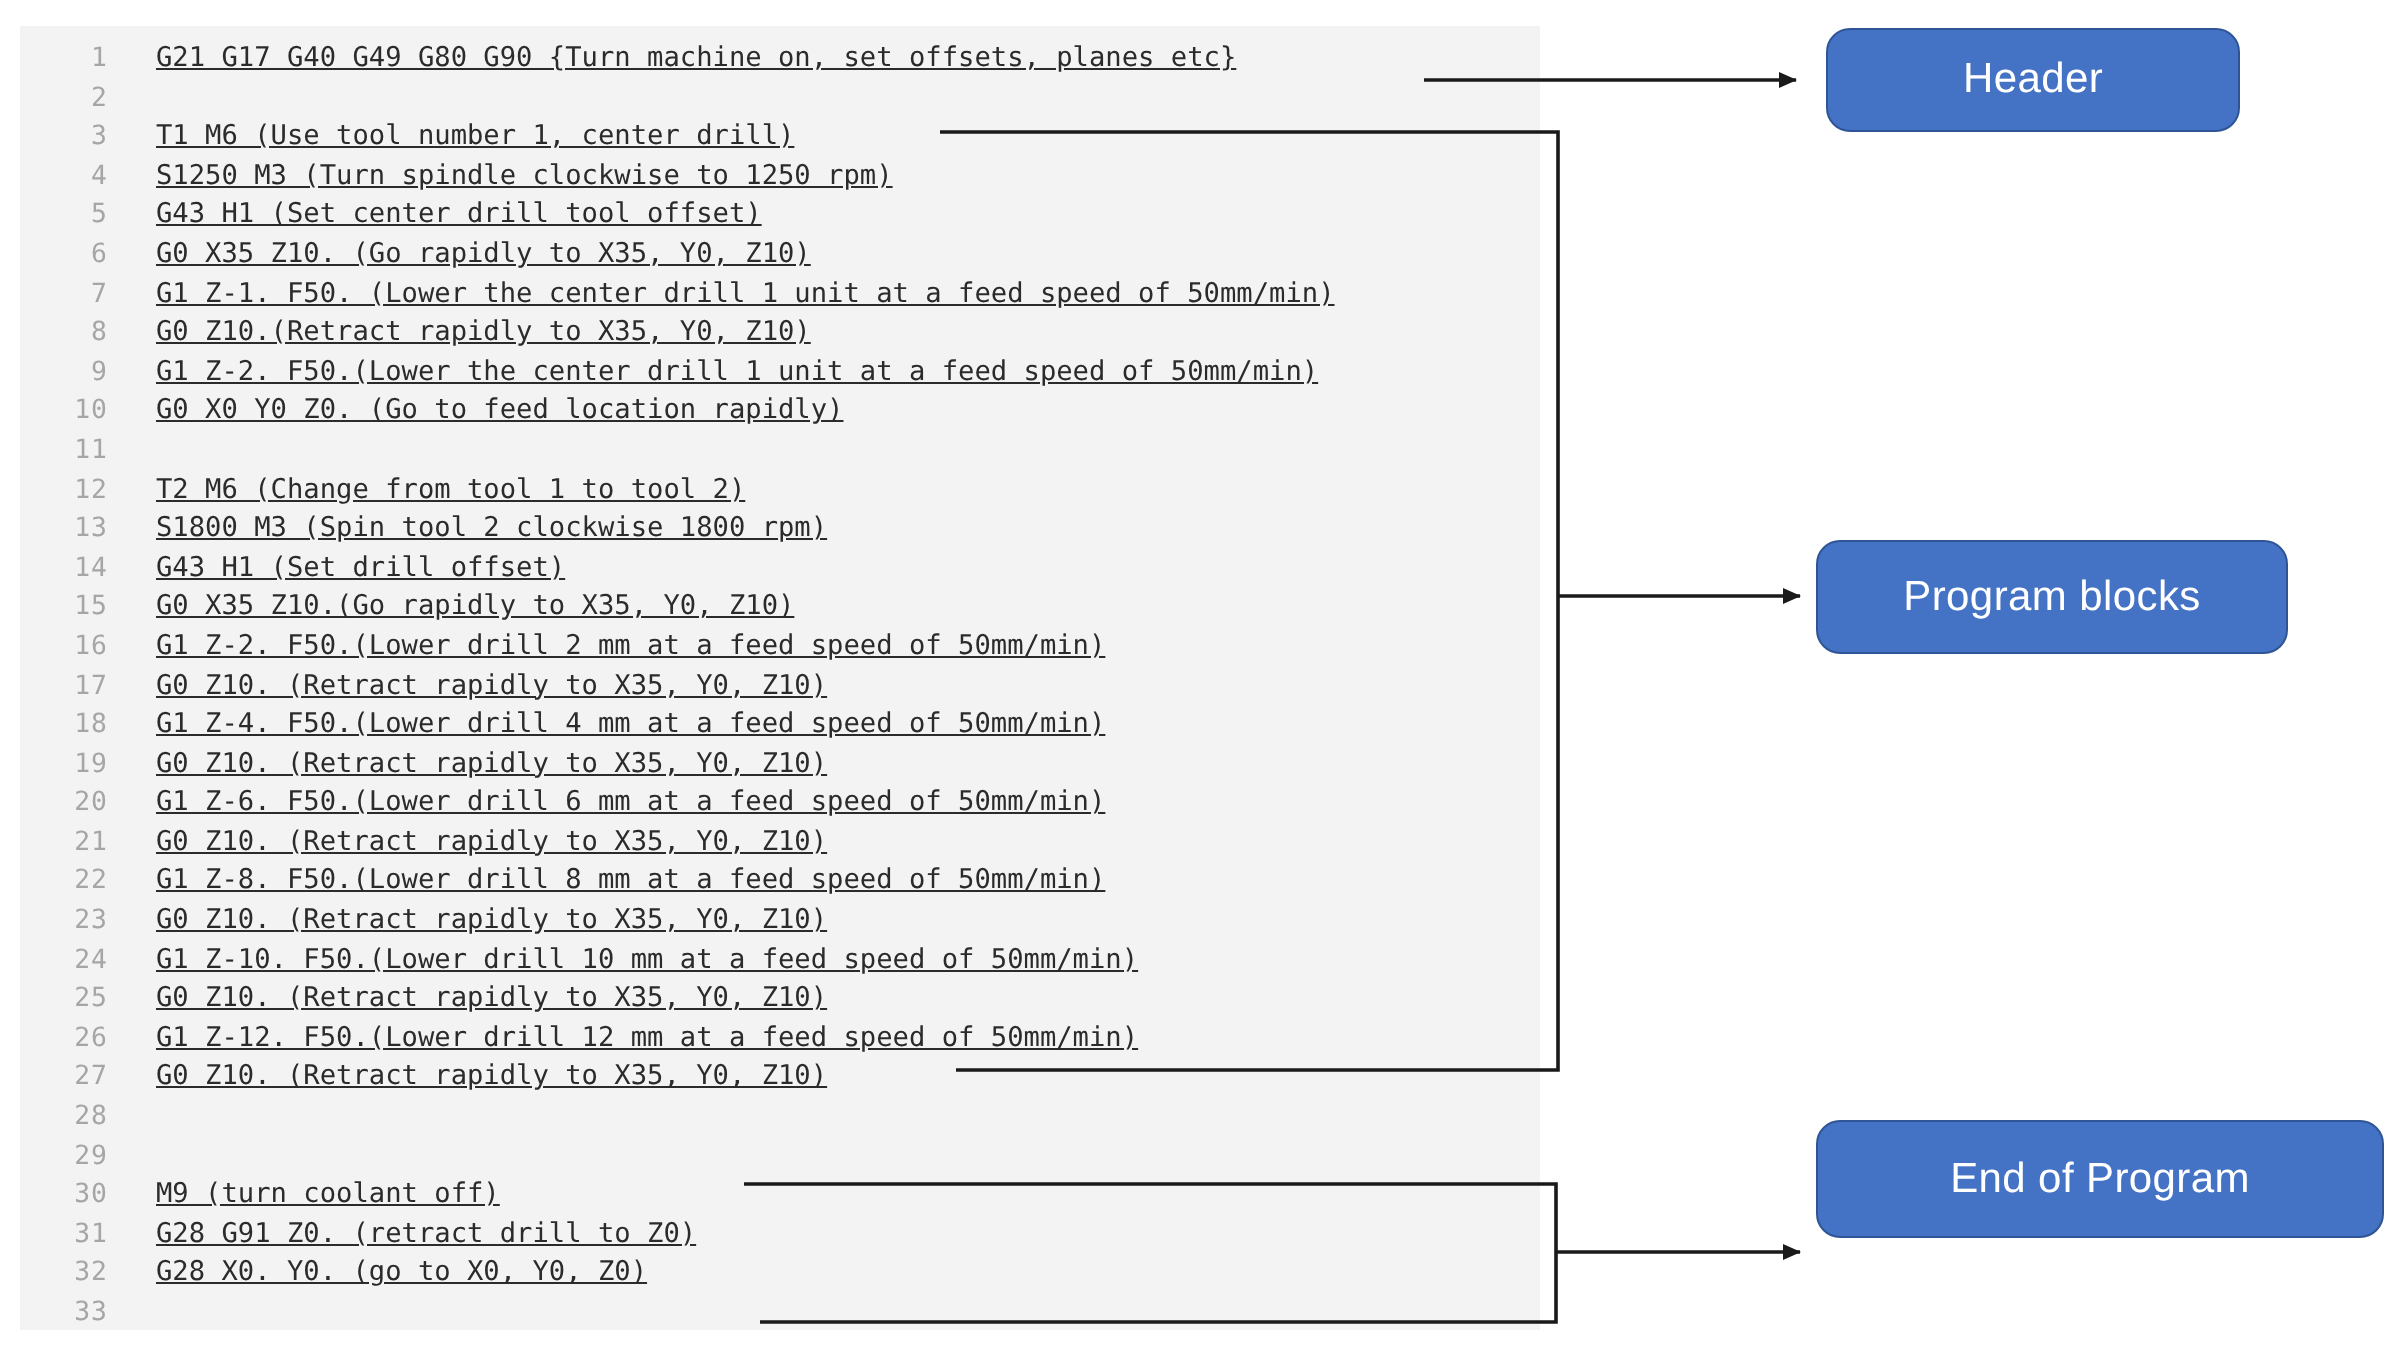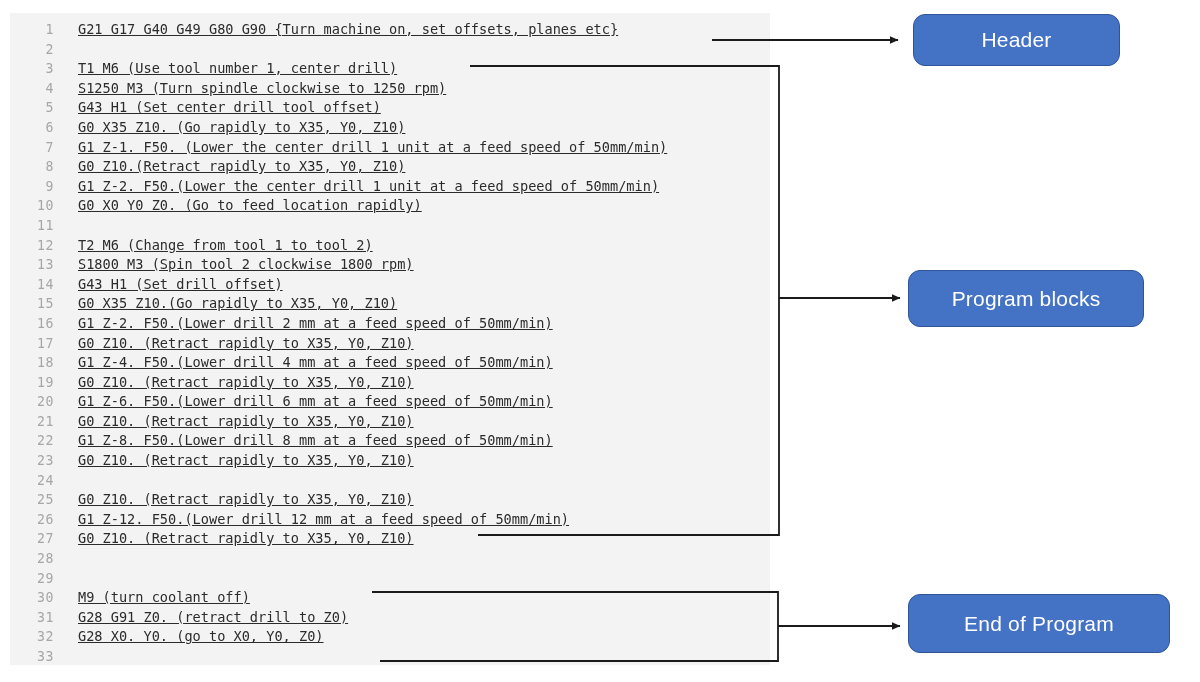--- a/index.html
+++ b/index.html
@@ -75,21 +75,21 @@
     display: flex;
     align-items: center;
     justify-content: center;
     font-family: "Liberation Sans", sans-serif;
     font-size: 21px;
     letter-spacing: .2px;
     box-sizing: border-box;
   }
   #callout-header  { left: 913px; top: 14px;  width: 207px; height: 52px; }
   #callout-blocks  { left: 908px; top: 270px; width: 236px; height: 57px; }
-  #callout-end     { left: 908px; top: 594px; width: 262px; height: 59px; }
+  #callout-end     { left: 908px; top: 560px; width: 284px; height: 59px; }
 </style>
 </head>
 <body>
 
 <div id="code-panel">
   <div id="code-lines">
       <div class="code-line"><span class="ln">1</span><span class="code-txt">G21 G17 G40 G49 G80 G90 {Turn machine on, set offsets, planes etc}</span></div>
       <div class="code-line"><span class="ln">2</span><span class="code-txt"></span></div>
       <div class="code-line"><span class="ln">3</span><span class="code-txt">T1 M6 (Use tool number 1, center drill)</span></div>
       <div class="code-line"><span class="ln">4</span><span class="code-txt">S1250 M3 (Turn spindle clockwise to 1250 rpm)</span></div>
@@ -105,21 +105,21 @@
       <div class="code-line"><span class="ln">14</span><span class="code-txt">G43 H1 (Set drill offset)</span></div>
       <div class="code-line"><span class="ln">15</span><span class="code-txt">G0 X35 Z10.(Go rapidly to X35, Y0, Z10)</span></div>
       <div class="code-line"><span class="ln">16</span><span class="code-txt">G1 Z-2. F50.(Lower drill 2 mm at a feed speed of 50mm/min)</span></div>
       <div class="code-line"><span class="ln">17</span><span class="code-txt">G0 Z10. (Retract rapidly to X35, Y0, Z10)</span></div>
       <div class="code-line"><span class="ln">18</span><span class="code-txt">G1 Z-4. F50.(Lower drill 4 mm at a feed speed of 50mm/min)</span></div>
       <div class="code-line"><span class="ln">19</span><span class="code-txt">G0 Z10. (Retract rapidly to X35, Y0, Z10)</span></div>
       <div class="code-line"><span class="ln">20</span><span class="code-txt">G1 Z-6. F50.(Lower drill 6 mm at a feed speed of 50mm/min)</span></div>
       <div class="code-line"><span class="ln">21</span><span class="code-txt">G0 Z10. (Retract rapidly to X35, Y0, Z10)</span></div>
       <div class="code-line"><span class="ln">22</span><span class="code-txt">G1 Z-8. F50.(Lower drill 8 mm at a feed speed of 50mm/min)</span></div>
       <div class="code-line"><span class="ln">23</span><span class="code-txt">G0 Z10. (Retract rapidly to X35, Y0, Z10)</span></div>
-      <div class="code-line"><span class="ln">24</span></div>
+      <div class="code-line"><span class="ln">24</span><span class="code-txt">G1 Z-10. F50.(Lower drill 10 mm at a feed speed of 50mm/min)</span></div>
       <div class="code-line"><span class="ln">25</span><span class="code-txt">G0 Z10. (Retract rapidly to X35, Y0, Z10)</span></div>
       <div class="code-line"><span class="ln">26</span><span class="code-txt">G1 Z-12. F50.(Lower drill 12 mm at a feed speed of 50mm/min)</span></div>
       <div class="code-line"><span class="ln">27</span><span class="code-txt">G0 Z10. (Retract rapidly to X35, Y0, Z10)</span></div>
       <div class="code-line"><span class="ln">28</span><span class="code-txt"></span></div>
       <div class="code-line"><span class="ln">29</span><span class="code-txt"></span></div>
       <div class="code-line"><span class="ln">30</span><span class="code-txt">M9 (turn coolant off)</span></div>
       <div class="code-line"><span class="ln">31</span><span class="code-txt">G28 G91 Z0. (retract drill to Z0)</span></div>
       <div class="code-line"><span class="ln">32</span><span class="code-txt">G28 X0. Y0. (go to X0, Y0, Z0)</span></div>
       <div class="code-line"><span class="ln">33</span></div>
     </div>

